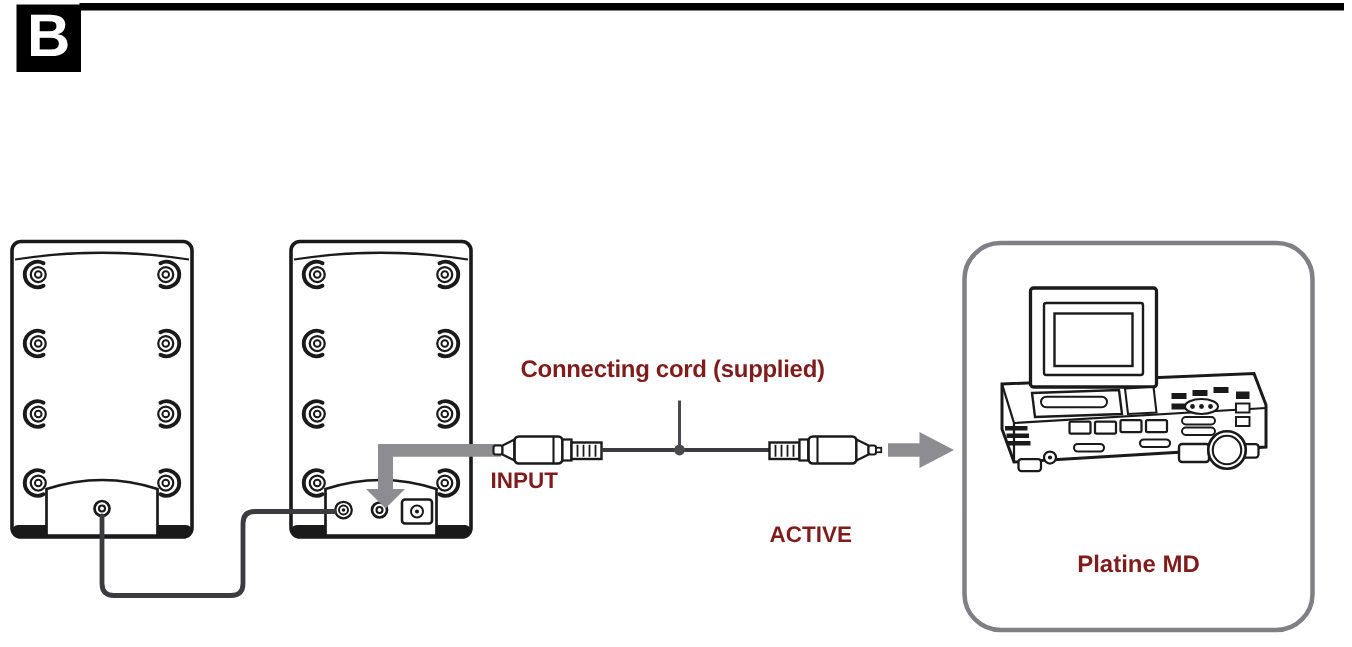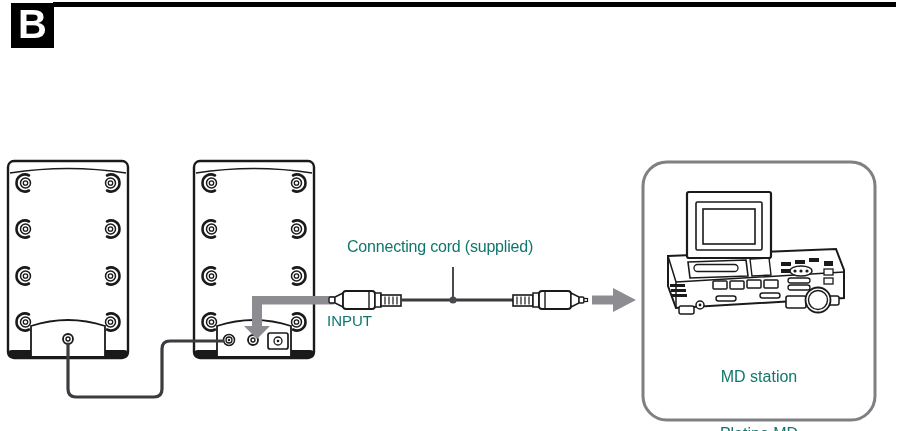--- a/index.html
+++ b/index.html
@@ -27,22 +27,22 @@
     left: 53px; top: 2px;
     width: 843px; height: 5px;
     background: #000000;
   }
   .art {
     position: absolute;
     left: 0; top: 0;
   }
   .lbl {
     position: absolute;
-    color: #0f766e;
-    font-weight: 400;
+    color: #7f1d1d;
+    font-weight: 700;
     white-space: pre;
   }
   .lbl-cord   { left: 347px; top: 238px; font-size: 16px; letter-spacing: -0.2px; }
   .lbl-input  { left: 327px; top: 312px; font-size: 15px; }
   .lbl-active { left: 513px; top: 314px; font-size: 15px; line-height: 17px; }
   .lbl-md {
     left: 643px; top: 329px; width: 232px;
     text-align: center; font-size: 16px; line-height: 19px;
   }
 </style>
@@ -210,20 +210,20 @@
         <circle cx="700" cy="305" r="1.4" fill="#1a1a1a" stroke="none"></circle>
       </g>
     </g>
   </svg>
 
   <div class="lbl lbl-cord">Connecting cord (supplied)</div>
 
   <div class="lbl lbl-input">INPUT</div>
 
   <div class="lbl lbl-active">
+    <div>ACTIVE</div>
   </div>
 
   <div class="lbl lbl-md">
-    <div>MD station</div>
     <div>Platine MD</div>
   </div>
 
 </div>
 
 </body></html>

